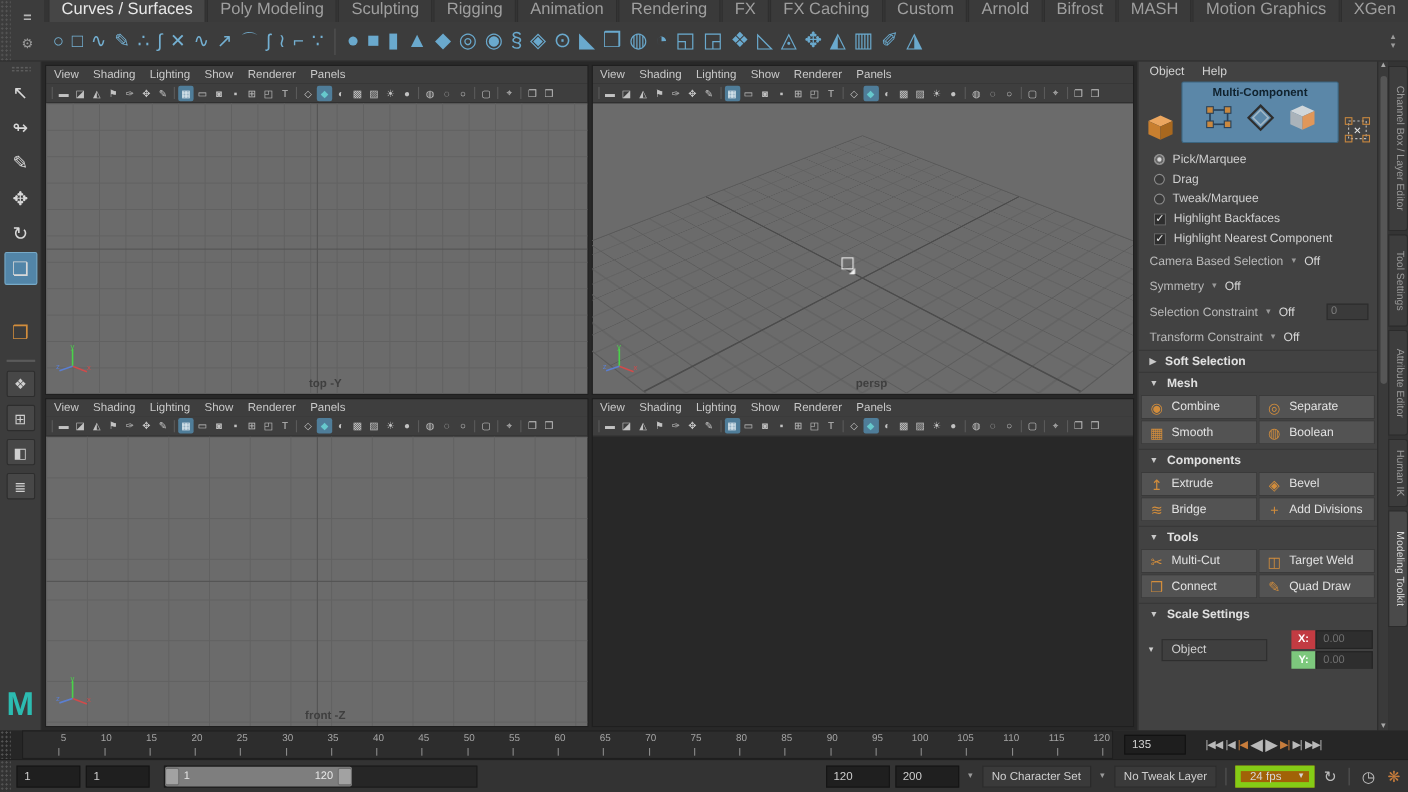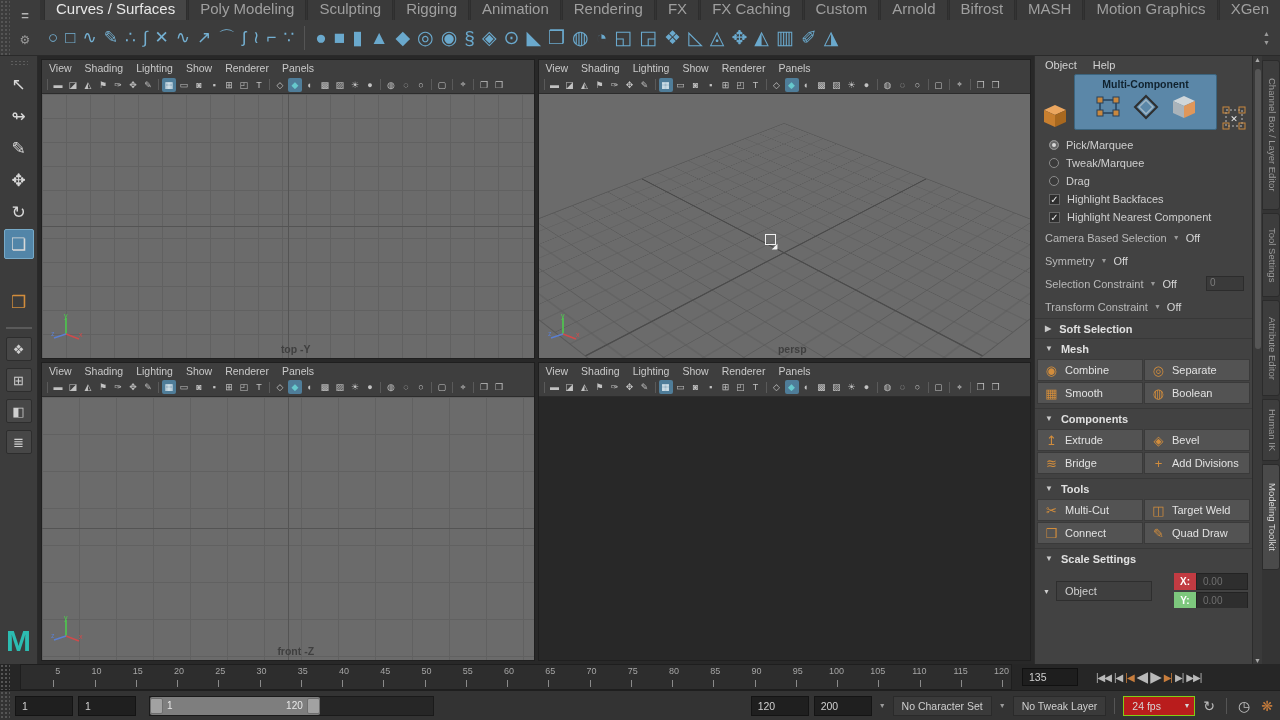--- a/index.html
+++ b/index.html
@@ -112,21 +112,21 @@
   .rr-track { flex:0 0 285px; height:20px; background:#262626; border:1px solid #1a1a1a; position:relative; margin-left:8px; }
   .rr-bar { position:absolute; left:0; top:0; bottom:0; width:60%; background:#7e7e7e; border-radius:2px; }
   .rr-handle { position:absolute; top:1px; bottom:1px; width:13px; background:#a2a2a2; border:1px solid #6e6e6e; border-radius:2px; }
   .rr-handle.l { left:0; } .rr-handle.r { right:0; }
   .rr-lab-l { position:absolute; left:17px; top:3px; font-size:10px; color:#e8e8e8; }
   .rr-lab-r { position:absolute; right:17px; top:3px; font-size:10px; color:#e8e8e8; }
   .rr-gap { flex:1; }
   .rr-arr { font-size:7px; color:#9a9a9a; padding:0 2px; }
   .rr-flat { height:20px; background:#3a3a3a; border:1px solid #2a2a2a; color:#cfcfcf; display:flex; align-items:center; padding:0 8px; white-space:nowrap; font-size:10.5px; }
   .rr-sep { width:1px; height:16px; background:#555; margin:0 3px; }
-  .rr-fps { width:72px; height:20px; background:#b91c1c; border:1px solid #84cc16; color:#d6d6d6; display:flex; align-items:center; justify-content:space-between; padding:0 4px 0 8px; font-size:10.5px; }
+  .rr-fps { width:72px; height:20px; background:#a16207; border:5px solid #84cc16; color:#d6d6d6; display:flex; align-items:center; justify-content:space-between; padding:0 4px 0 8px; font-size:10.5px; }
   .rr-icon { font-size:14px; color:#bcbcbc; padding:0 3px; }
   .rr-icon.orange { color:#c87d3c; }
 </style>
 </head>
 <body>
 
 <div id="root">
 
   <div class="topbar">
     <div class="grip-col"></div>
@@ -492,25 +492,25 @@
           <text x="12" y="16" font-size="9" fill="#e8e8e8" text-anchor="middle">✕</text>
         </svg>
       </div>
       <div id="tk-options">
           <div class="tk-row">
             <span class="radio sel"></span>
             <span>Pick/Marquee</span>
           </div>
           <div class="tk-row">
             <span class="radio"></span>
-            <span>Tweak/Marquee</span>
+            <span>Drag</span>
           </div>
           <div class="tk-row">
             <span class="radio"></span>
-            <span>Drag</span>
+            <span>Tweak/Marquee</span>
           </div>
           <div class="tk-row">
             <span class="chk">✓</span>
             <span>Highlight Backfaces</span>
           </div>
           <div class="tk-row">
             <span class="chk">✓</span>
             <span>Highlight Nearest Component</span>
           </div>
           <div class="tk-selrow">

